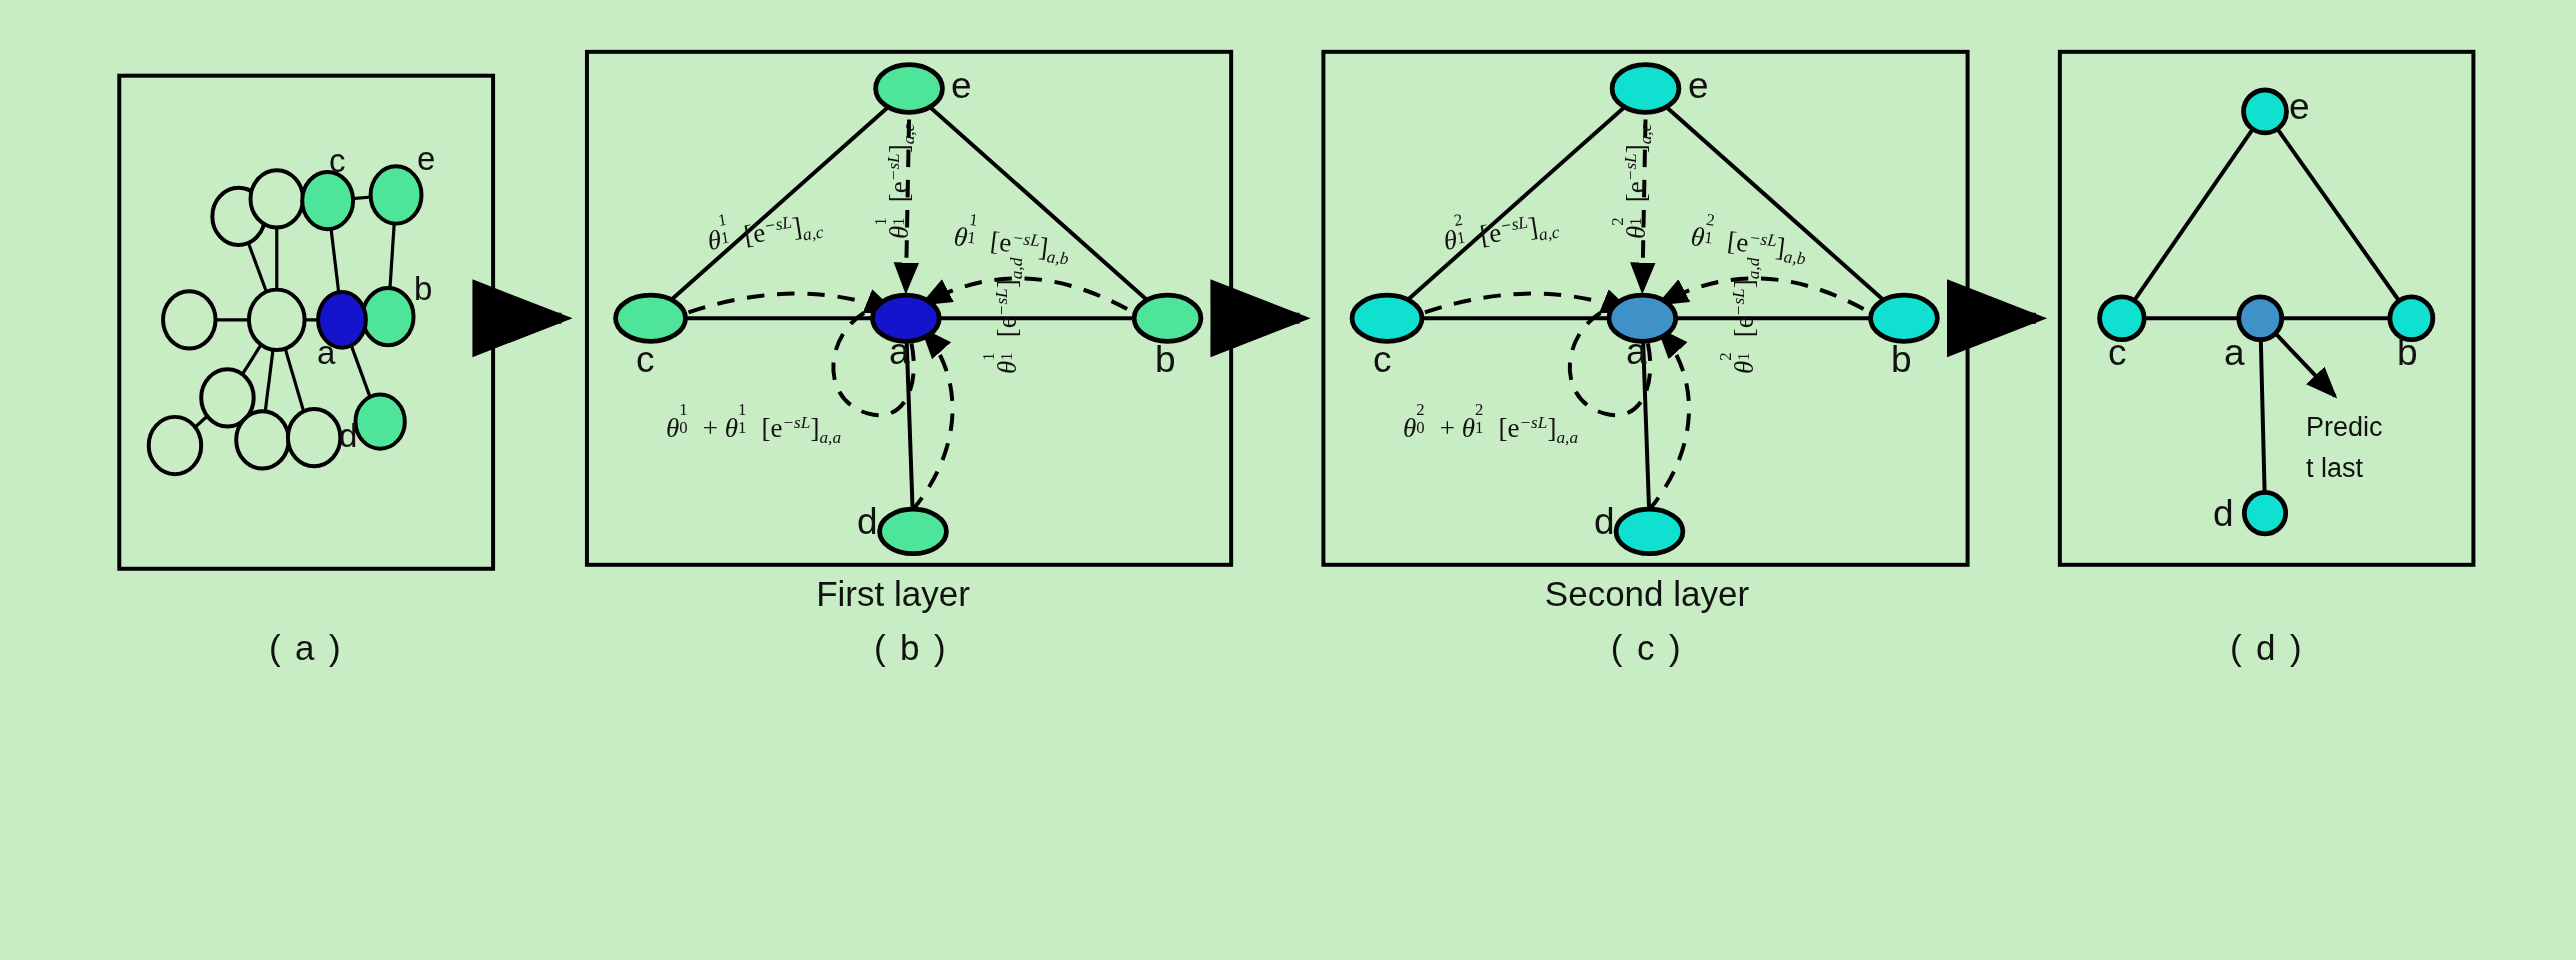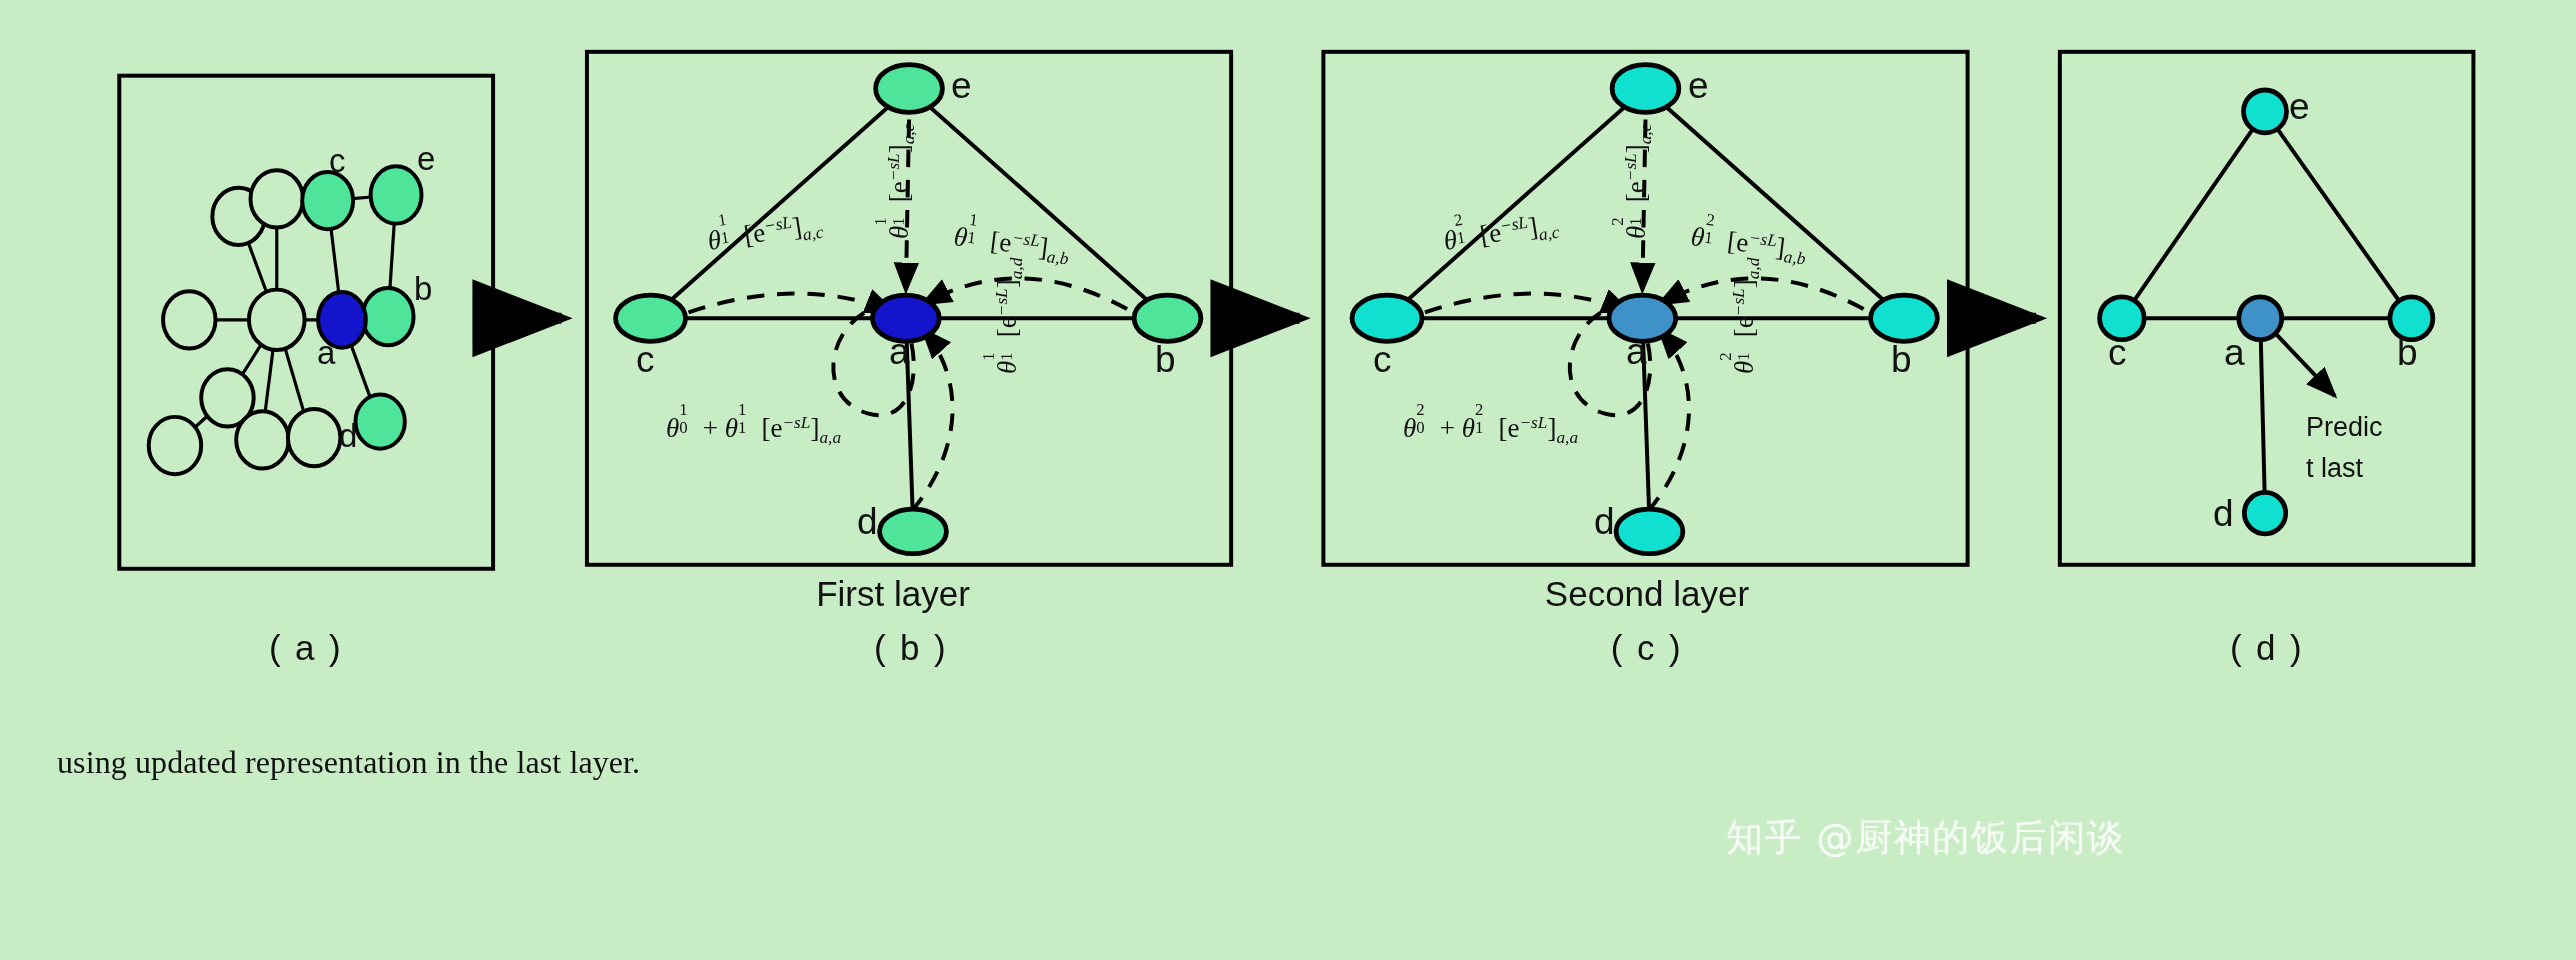--- a/index.html
+++ b/index.html
@@ -286,19 +286,17 @@
 
 <div class="plabel layer" style="left:682px;top:574px;width:422px;">First layer</div>
 <div class="plabel layer" style="left:1436px;top:574px;width:422px;">Second layer</div>
 
 <div class="plabel letter" style="left:119px;top:628px;width:374px;">( a )</div>
 <div class="plabel letter" style="left:700px;top:628px;width:422px;">( b )</div>
 <div class="plabel letter" style="left:1436px;top:628px;width:422px;">( c )</div>
 <div class="plabel letter" style="left:2060px;top:628px;width:414px;">( d )</div>
 
 <div class="caption">
-  <span class="ln">using updated representation in the last layer.</span>
 </div>
 
-<div class="watermark">知乎 @厨神的饭后闲谈</div>
 
 </div>
 
 
 </body></html>

